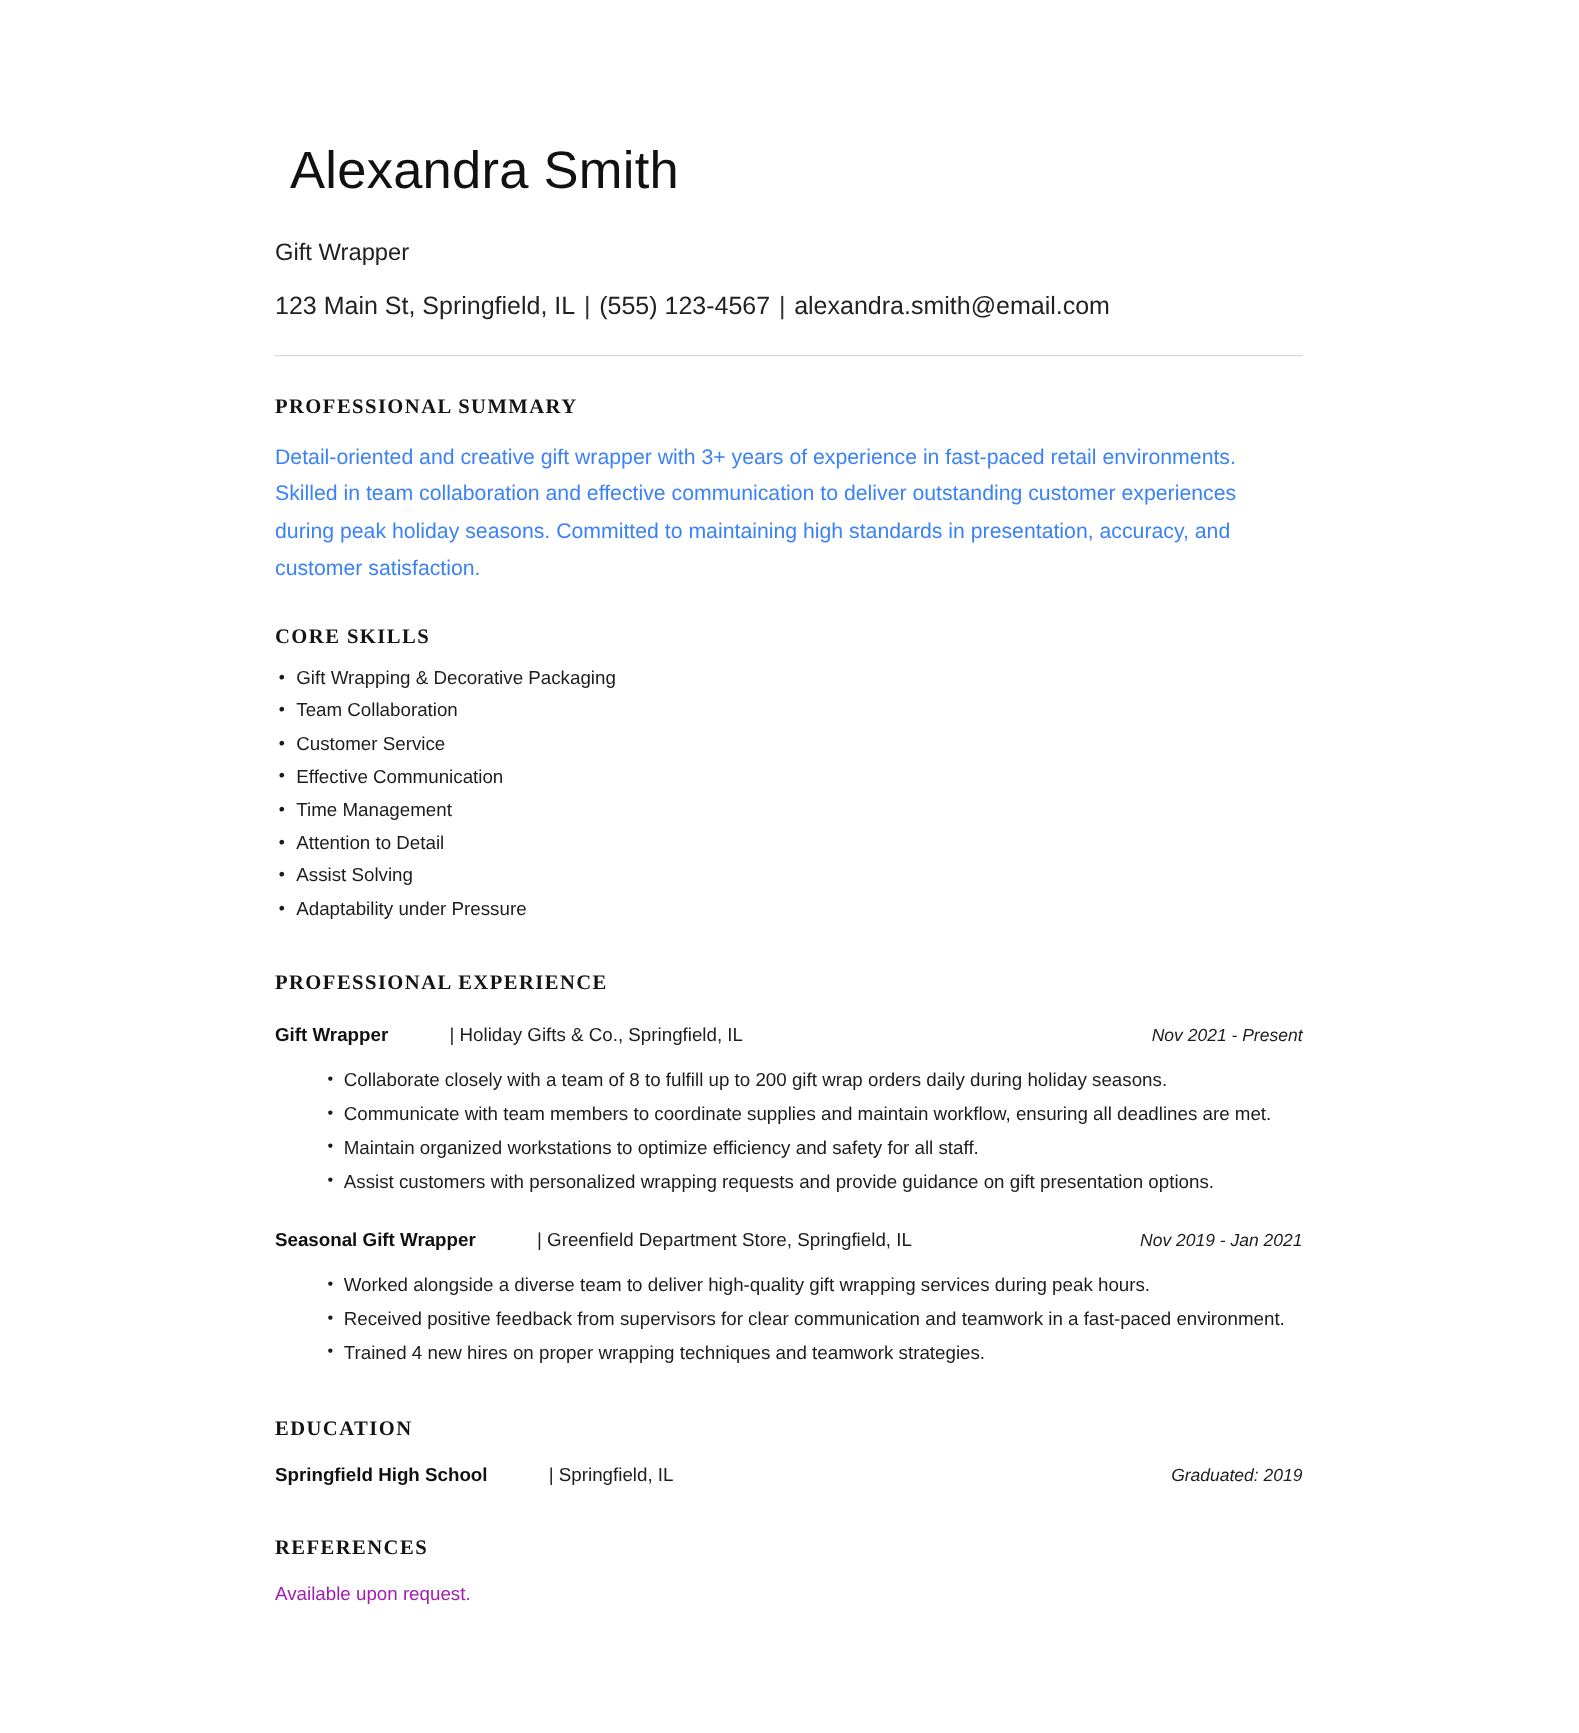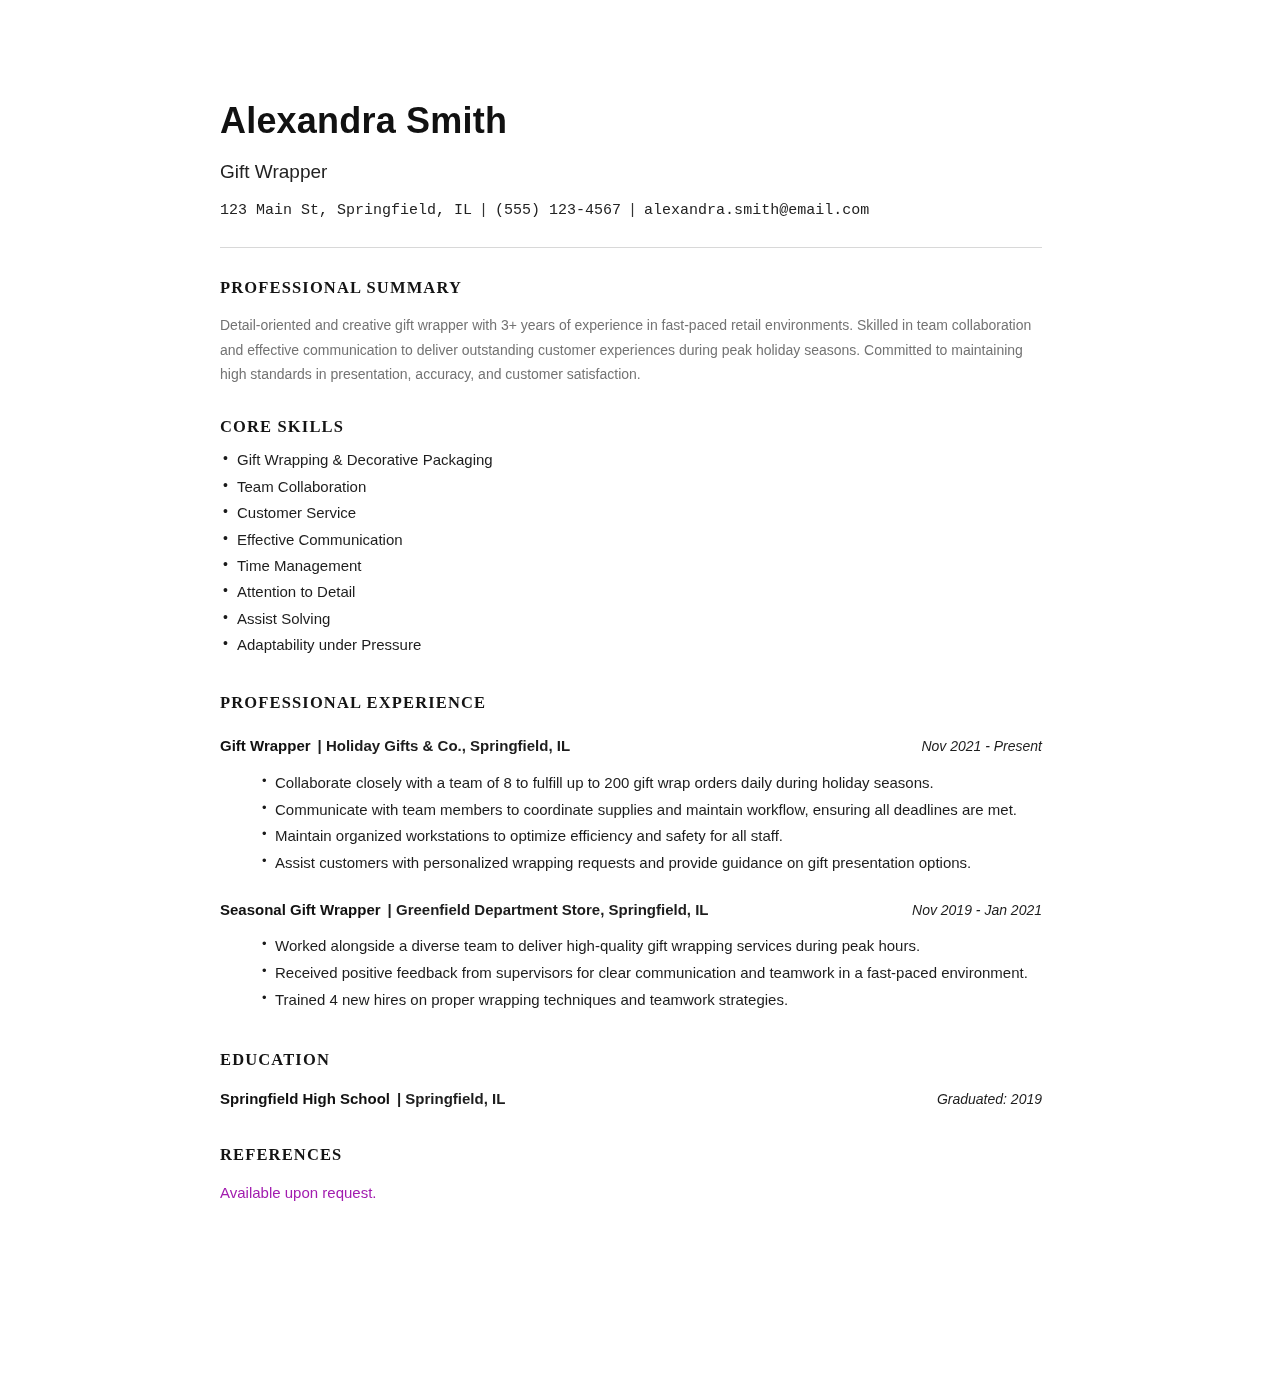--- a/index.html
+++ b/index.html
@@ -26,42 +26,41 @@
     left: 220px;
     top: 0;
     width: 822px;
   }
 
   
   .header {
     padding-top: 100px;
   }
   .name {
-    font-size: 36px;
-    font-weight: bold;
+    font-size: 42px;
+    font-weight: normal;
     letter-spacing: 0.2px;
     line-height: 1.15;
     color: #111111;
-    margin: 0;
+    margin: 12px;
   }
   .job-title {
     font-size: 19px;
     font-weight: normal;
     color: #222222;
     margin: 0;
     padding-top: 20px;
     line-height: 1.2;
   }
   .contact-line {
-    font-size: 15px;
+    font-size: 20px;
     color: #222222;
     padding-top: 17px;
     line-height: 1.3;
     white-space: nowrap;
-    font-family: Liberation Mono, monospace;
   }
   .contact-sep {
     padding: 0 7px;
     color: #333333;
   }
   .divider {
     border: 0;
     border-top: 1px solid #d8d8d8;
     margin: 0;
     margin-top: 26px;
@@ -76,23 +75,23 @@
     font-size: 16.5px;
     font-weight: bold;
     letter-spacing: 1.15px;
     color: #141414;
     text-transform: uppercase;
     margin: 0;
     line-height: 1.2;
     font-family: Liberation Serif, serif;
   }
   .summary-text {
-    font-size: 14px;
+    font-size: 17px;
     line-height: 1.74;
-    color: #737373;
+    color: #3b82f6;
     margin: 0;
     padding-top: 16px;
     max-width: 812px;
   }
 
   
   .skills-list {
     list-style: none;
     margin: 0;
     padding: 0;
@@ -129,22 +128,23 @@
     font-size: 15px;
     color: #1d1d1d;
     line-height: 1.3;
     white-space: nowrap;
   }
   .entry-role {
     font-weight: bold;
     color: #111111;
   }
   .entry-org {
-    font-weight: bold;
+    font-weight: normal;
     padding-left: 7px;
+    margin-left: 42px;
   }
   .entry-date {
     font-size: 14px;
     font-style: italic;
     color: #1d1d1d;
     white-space: nowrap;
     text-align: center;
     line-height: 1.3;
   }
   .entry-bullets {

